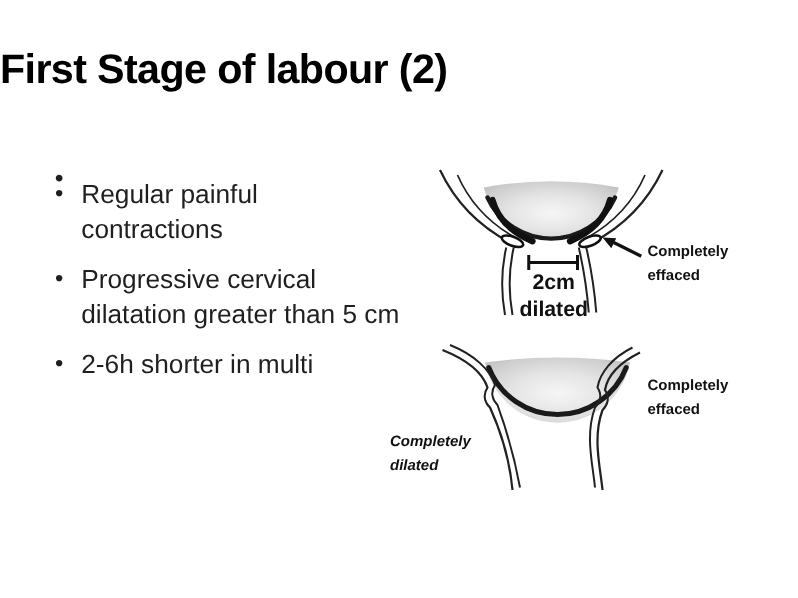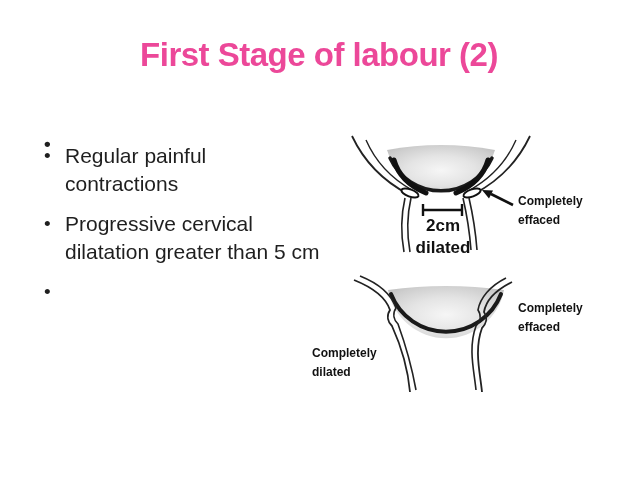--- a/index.html
+++ b/index.html
@@ -11,24 +11,24 @@
   }
   .slide {
     position: relative;
     width: 638px; height: 478px;
     background: #ffffff;
   }
   .slide-title {
     position: absolute;
     left: 0; top: 36px;
     width: 638px;
-    text-align: center;
+    text-align: left;
     font-size: 33px;
     font-weight: 700;
-    color: #ec4899;
+    color: #000000;
     letter-spacing: -0.5px;
   }
   .bullets {
     position: absolute;
     left: 44px; top: 130px;
     width: 276px;
     list-style: none;
     margin: 0; padding: 0;
     font-size: 21px;
     line-height: 28px;
@@ -50,21 +50,21 @@
   .fig-svg { position: absolute; }
   .fig-label {
     position: absolute;
     font-size: 12px;
     font-weight: 700;
     line-height: 19px;
     color: #111111;
   }
   .fig-label.effaced-top   { left: 518px; top: 192px; width: 96px; }
   .fig-label.effaced-bottom{ left: 518px; top: 299px; width: 96px; }
-  .fig-label.dilated-bottom{ left: 312px; top: 344px; width: 104px; }
+  .fig-label.dilated-bottom{ left: 312px; top: 344px; width: 104px; font-style: italic; }
   svg text {
     font-family: "Liberation Sans", sans-serif;
     font-size: 17px;
     font-weight: 700;
     fill: #111111;
   }
 </style>
 </head>
 <body>
 
@@ -79,20 +79,21 @@
     <li>
       <span class="dot">•</span>
       <span>Regular painful contractions</span>
     </li>
     <li>
       <span class="dot">•</span>
       <span>Progressive cervical dilatation greater than 5 cm</span>
     </li>
     <li>
       <span class="dot">•</span>
+      <span>2-6h shorter in multi</span>
     </li>
   </ul>
 
   <svg class="fig-svg" style="left:300px; top:132px;" width="335" height="126" viewBox="0 0 335 126">
     <defs>
       <radialGradient id="headGrad" cx="50%" cy="55%" r="70%">
         <stop offset="0%" stop-color="#f6f6f6"></stop>
         <stop offset="45%" stop-color="#e4e4e4"></stop>
         <stop offset="80%" stop-color="#cecece"></stop>
         <stop offset="100%" stop-color="#bdbdbd"></stop>

